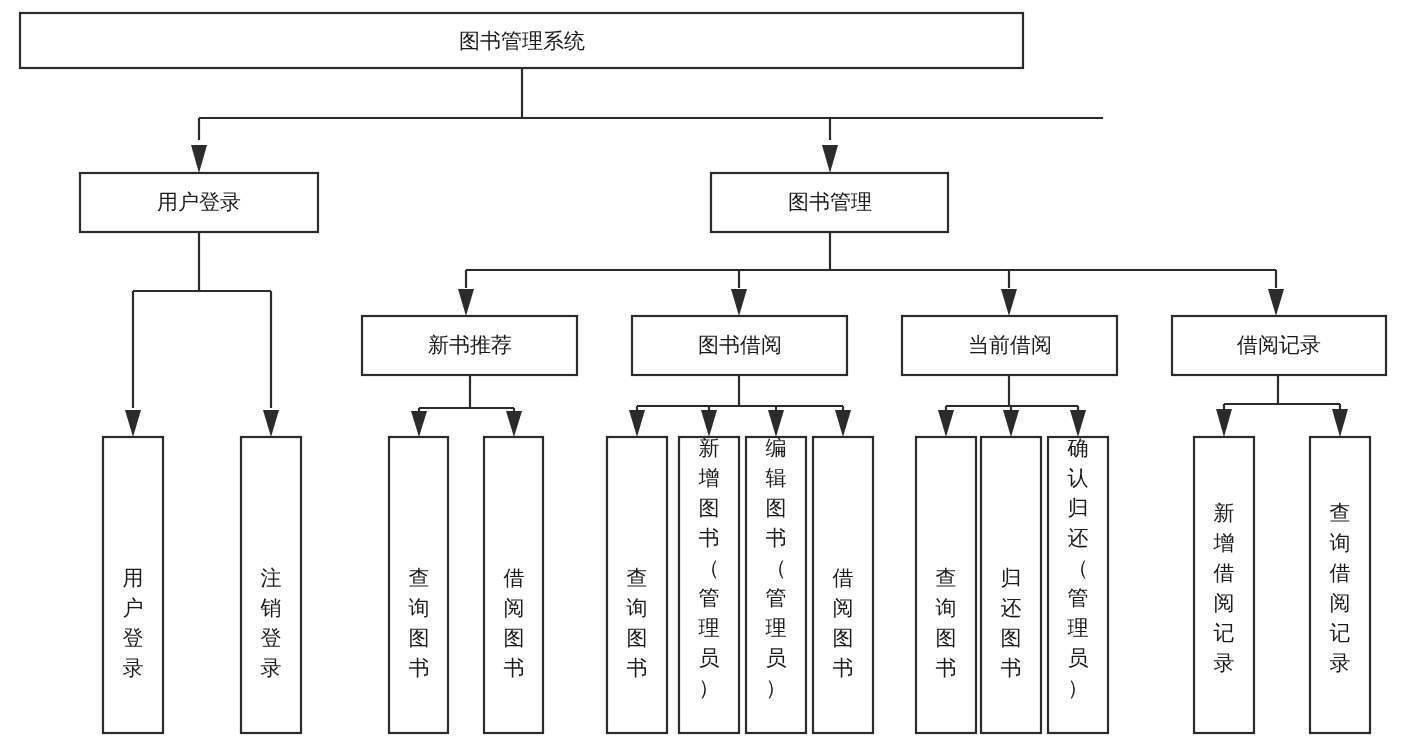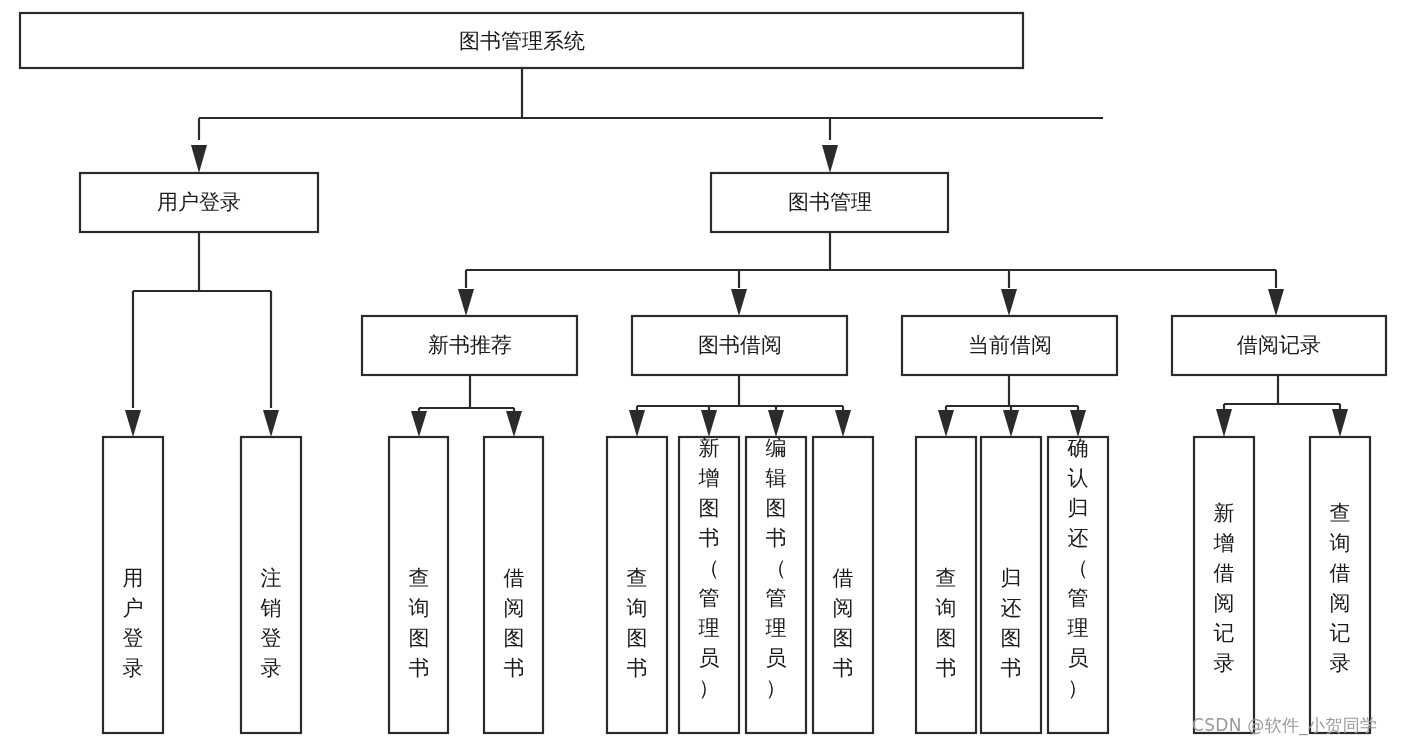--- a/index.html
+++ b/index.html
@@ -243,15 +243,14 @@
       <text class="node-label-v" x="1224" y="520"><tspan x="1224" y="520">新</tspan><tspan x="1224" y="550">增</tspan><tspan x="1224" y="580">借</tspan><tspan x="1224" y="610">阅</tspan><tspan x="1224" y="640">记</tspan><tspan x="1224" y="670">录</tspan></text>
     </g>
 
     <g>
       <rect class="node-box" x="1310" y="437" width="60" height="296"></rect>
       <text class="node-label-v" x="1340" y="520"><tspan x="1340" y="520">查</tspan><tspan x="1340" y="550">询</tspan><tspan x="1340" y="580">借</tspan><tspan x="1340" y="610">阅</tspan><tspan x="1340" y="640">记</tspan><tspan x="1340" y="670">录</tspan></text>
     </g>
 
   </svg>
 
-  <div class="watermark-text">CSDN @软件_小贺同学</div>
 
 </div>
 
 </body></html>

